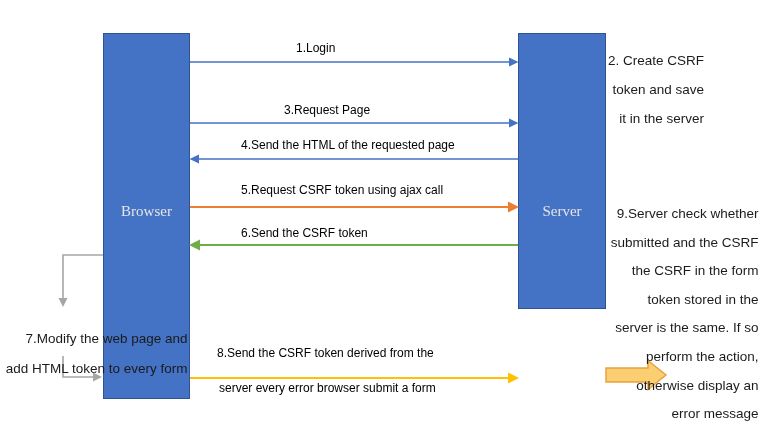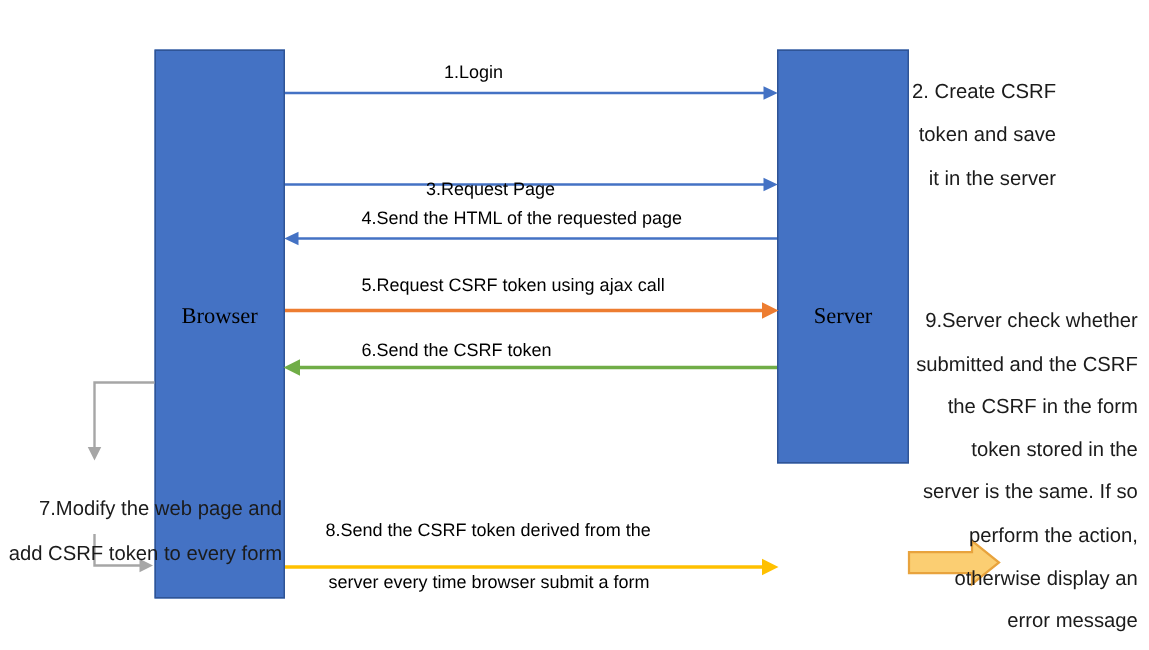--- a/index.html
+++ b/index.html
@@ -6,21 +6,21 @@
   #stage {
     position:relative; width:766px; height:433px; background:#ffffff;
     font-family:"Liberation Sans", sans-serif; color:#1b1b1b; overflow:hidden;
   }
   .actor-box {
     position:absolute; width:87px; background:#4472C4;
     border:1.6px solid #2F5496; box-sizing:border-box;
   }
   .actor-label {
     position:absolute; left:0; width:100%; text-align:center;
-    font-family:"Liberation Serif", serif; font-size:15px; color:#000000;
+    font-family:"Liberation Serif", serif; font-size:15px; color:#e5e5e5;
   }
   .msg-label {
     position:absolute; font-size:12px; white-space:pre; color:#000000;
   }
   .note { position:absolute; font-size:13.5px;text-align:right; }
   .note .line { white-space:pre; }
   svg.arrows { position:absolute; left:0; top:0; pointer-events:none; }
 </style>
 </head>
 <body>
@@ -77,41 +77,41 @@
       <polygon points="93,372.5 93,381.5 102,377" style="fill: rgb(166, 166, 166);"></polygon>
     </g>
 
     <g>
       <polygon points="606,368 648,368 648,360.5 666,375 648,389.5 648,382 606,382" stroke-width="1.5" style="fill: rgb(251, 206, 114); stroke: rgb(232, 163, 61);"></polygon>
     </g>
   </svg>
 
   <div class="msg-label" style="left:296px; top:41px;">1.Login</div>
 
-  <div class="msg-label" style="left:284px; top:103px;margin-top:16px;">3.Request Page</div>
+  <div class="msg-label" style="left:284px; top:103px;">3.Request Page</div>
 
   <div class="msg-label" style="left:241px; top:138px;">4.Send the HTML of the requested page</div>
 
   <div class="msg-label" style="left:241px; top:183px;">5.Request CSRF token using ajax call</div>
 
   <div class="msg-label" style="left:241px; top:226px;">6.Send the CSRF token</div>
 
   <div class="msg-label" style="left:217px; top:346px;">8.Send the CSRF token derived from the</div>
 
-  <div class="msg-label" style="left:219px; top:381px;">server every time browser submit a form</div>
+  <div class="msg-label" style="left:219px; top:381px;">server every error browser submit a form</div>
 
   <div class="note" style="left:608px; top:46px; line-height:29px;">
     <div class="line">2. Create CSRF</div>
     <div class="line">token and save</div>
     <div class="line"> it in the server</div>
   </div>
 
   <div class="note" style="left:2px; top:324px; line-height:30px;">
     <div class="line">7.Modify the web page and</div>
-    <div class="line"> add CSRF token to every form</div>
+    <div class="line"> add HTML token to every form</div>
   </div>
 
   <div class="note" style="left:607px; top:200px; line-height:28.6px;">
     <div class="line">9.Server check whether</div>
     <div class="line"> submitted and the CSRF</div>
     <div class="line">the CSRF in the form</div>
     <div class="line"> token stored in the</div>
     <div class="line">server is the same. If so</div>
     <div class="line">perform the action,</div>
     <div class="line">otherwise display an</div>

